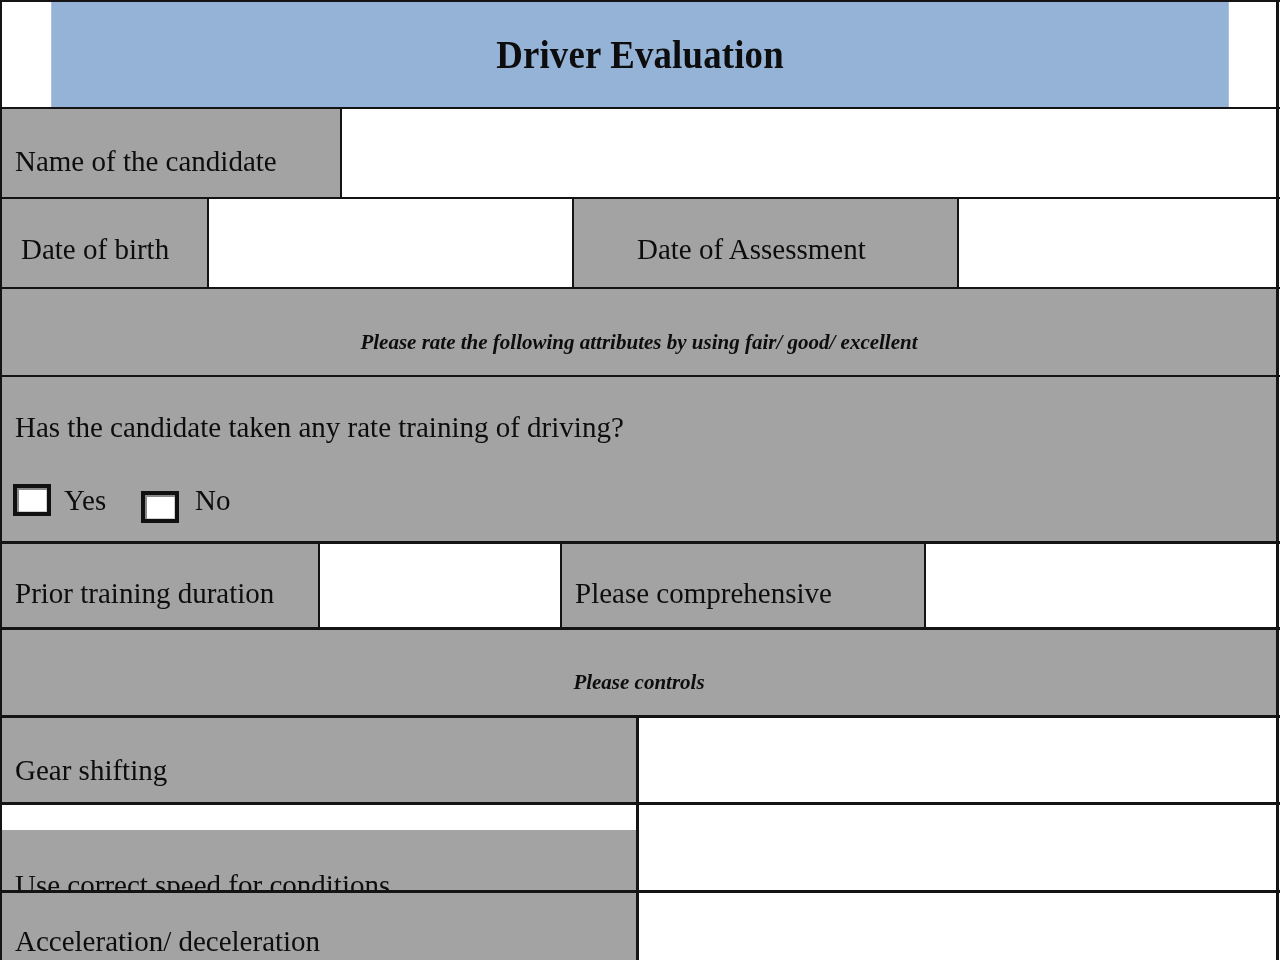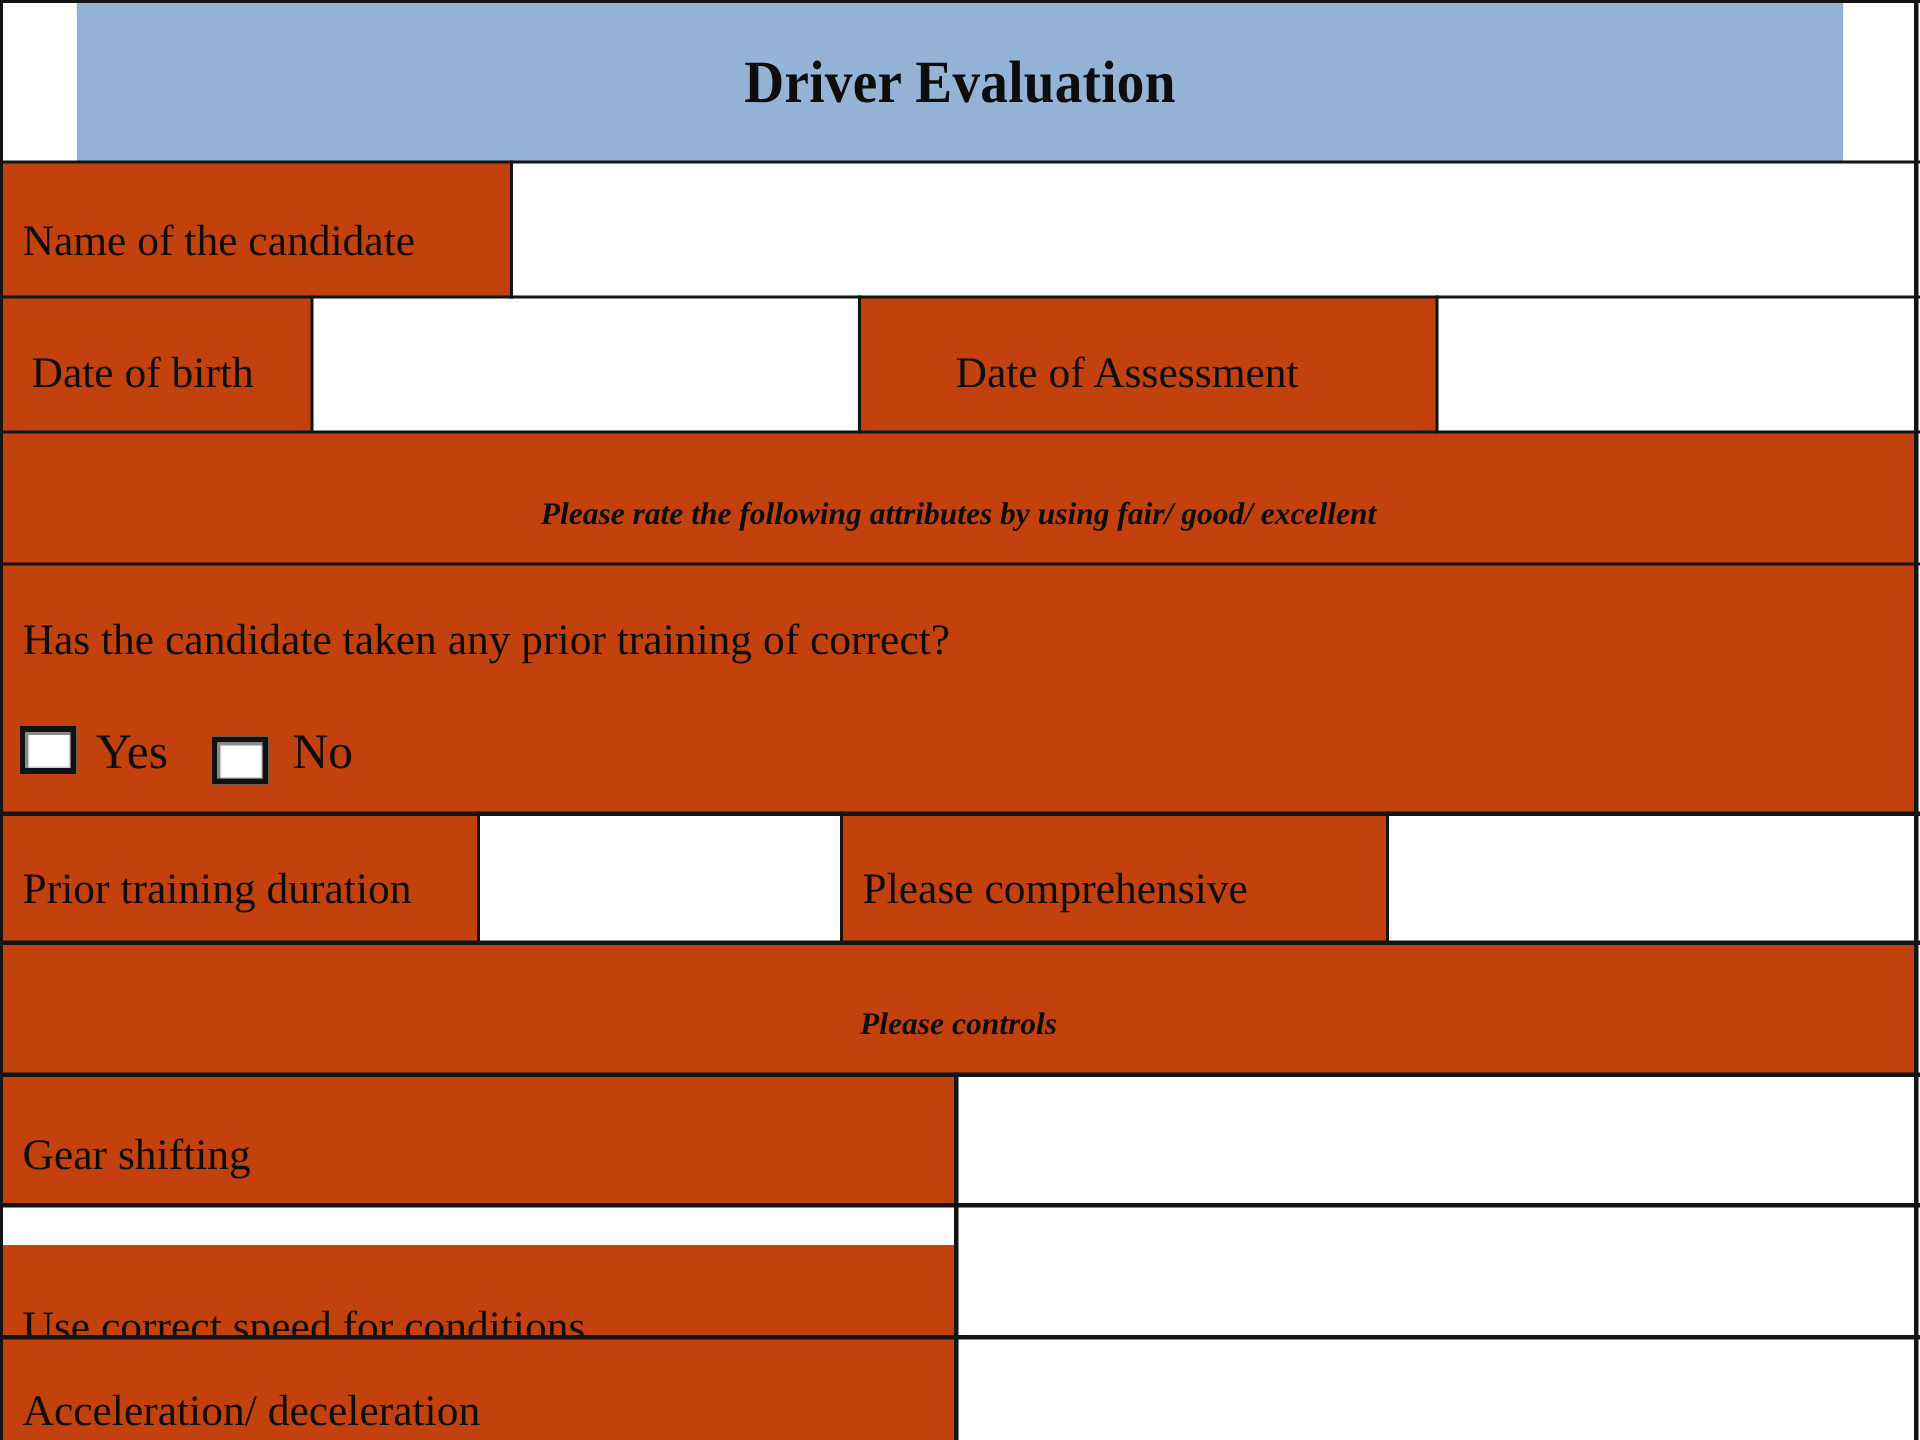--- a/index.html
+++ b/index.html
@@ -18,21 +18,21 @@
     .cell {
       position: absolute;
       box-sizing: border-box;
       display: flex;
       align-items: center;
     }
     .hdr {
       background: #95b3d7;
     }
     .lbl {
-      background: #c2410c;
+      background: #a3a3a3;
     }
     .inp {
       background: #ffffff;
     }
     .hline {
       position: absolute;
       height: 2px;
       background: #141414;
     }
     .vline {
@@ -62,21 +62,21 @@
       box-sizing: border-box;
       width: 38px;
       height: 32px;
       border: 4px solid #111;
       background: #ffffff;
       box-shadow: inset 2px 2px 0 #8a8a8a, inset -1px -1px 0 #cfcfcf;
       cursor: pointer;
     }
     .cb-label {
       position: absolute;
-      font-size: 33px;
+      font-size: 29px;
       text-align: right;
     }
   </style>
 </head>
 <body>
 
 <div class="cell hdr title" style="left:0;top:0;width:1280px;height:108px;">
   <span>Driver Evaluation</span>
 </div>
 
@@ -98,21 +98,21 @@
 </div>
 <div class="cell inp" style="left:958px;top:198px;width:320px;height:90px;">
   <span></span>
 </div>
 
 <div class="cell lbl section" style="left:0;top:288px;width:1278px;height:88px;padding-top:20px;">
   <span>Please rate the following attributes by using fair/ good/ excellent</span>
 </div>
 
 <div class="cell lbl" style="left:0;top:376px;width:1278px;height:166px;display:block;">
-  <span class="txt" style="position:absolute;left:15px;top:35px;">Has the candidate taken any prior training of correct?</span>
+  <span class="txt" style="position:absolute;left:15px;top:35px;">Has the candidate taken any rate training of driving?</span>
 
   <div class="checkbox" style="left:13px;top:108px;"></div>
   <span class="cb-label" style="left:64px;top:108px;">Yes</span>
 
   <div class="checkbox" style="left:141px;top:115px;"></div>
   <span class="cb-label" style="left:195px;top:108px;">No</span>
 </div>
 
 <div class="cell lbl txt" style="left:0;top:542px;width:319px;height:86px;padding-left:15px;padding-top:16px;">
   <span>Prior training duration</span>

